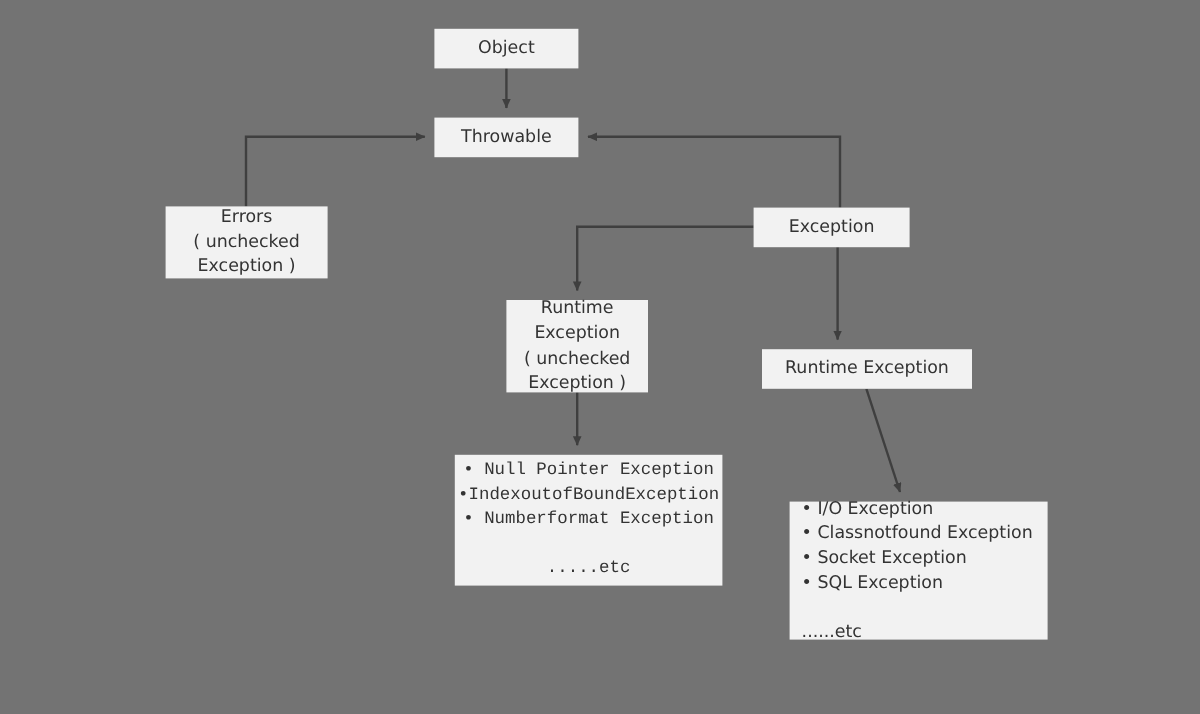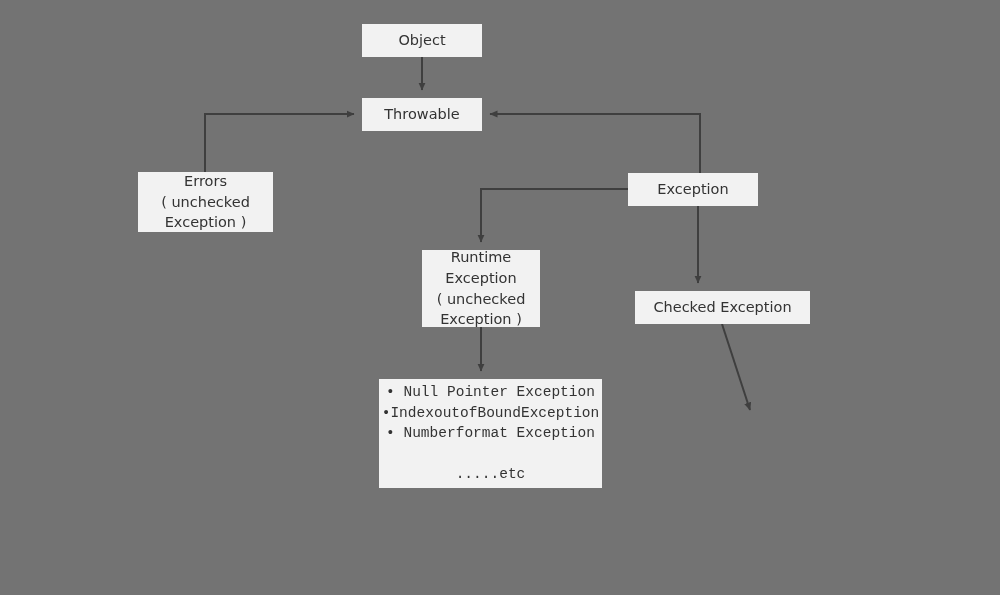--- a/index.html
+++ b/index.html
@@ -95,22 +95,28 @@
 ( unchecked
 Exception )</div>
 
   <div class="node" style="left:628px; top:173px; width:130px; height:33px;">Exception</div>
 
   <div class="node" style="left:422px; top:250px; width:118px; height:77px;text-align:center;">Runtime
 Exception
 ( unchecked
 Exception )</div>
 
-  <div class="node" style="left:635px; top:291px; width:175px; height:33px;">Checked Exception</div>
+  <div class="node" style="left:635px; top:291px; width:175px; height:33px;">Runtime Exception</div>
 
   <div class="node" style="left:379px; top:379px; width:223px; height:109px;font-family:Liberation Mono, monospace;">• Null Pointer Exception
 •IndexoutofBoundException
 • Numberformat Exception
 
         .....etc</div>
 
+  <div class="node left-align" style="left:658px; top:418px; width:215px; height:115px;">• I/O Exception
+• Classnotfound Exception
+• Socket Exception
+• SQL Exception
+
+   ......etc</div>
 
 </div>
 
 </body></html>

